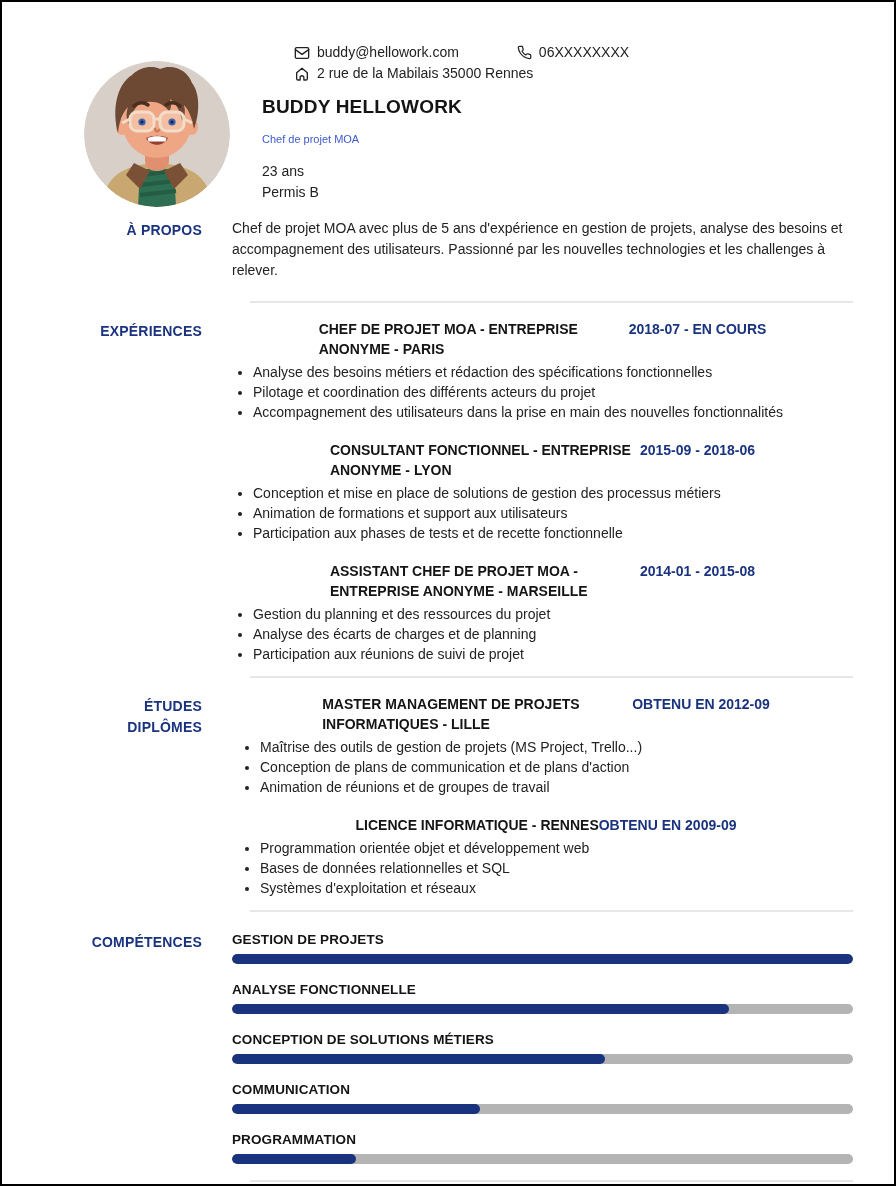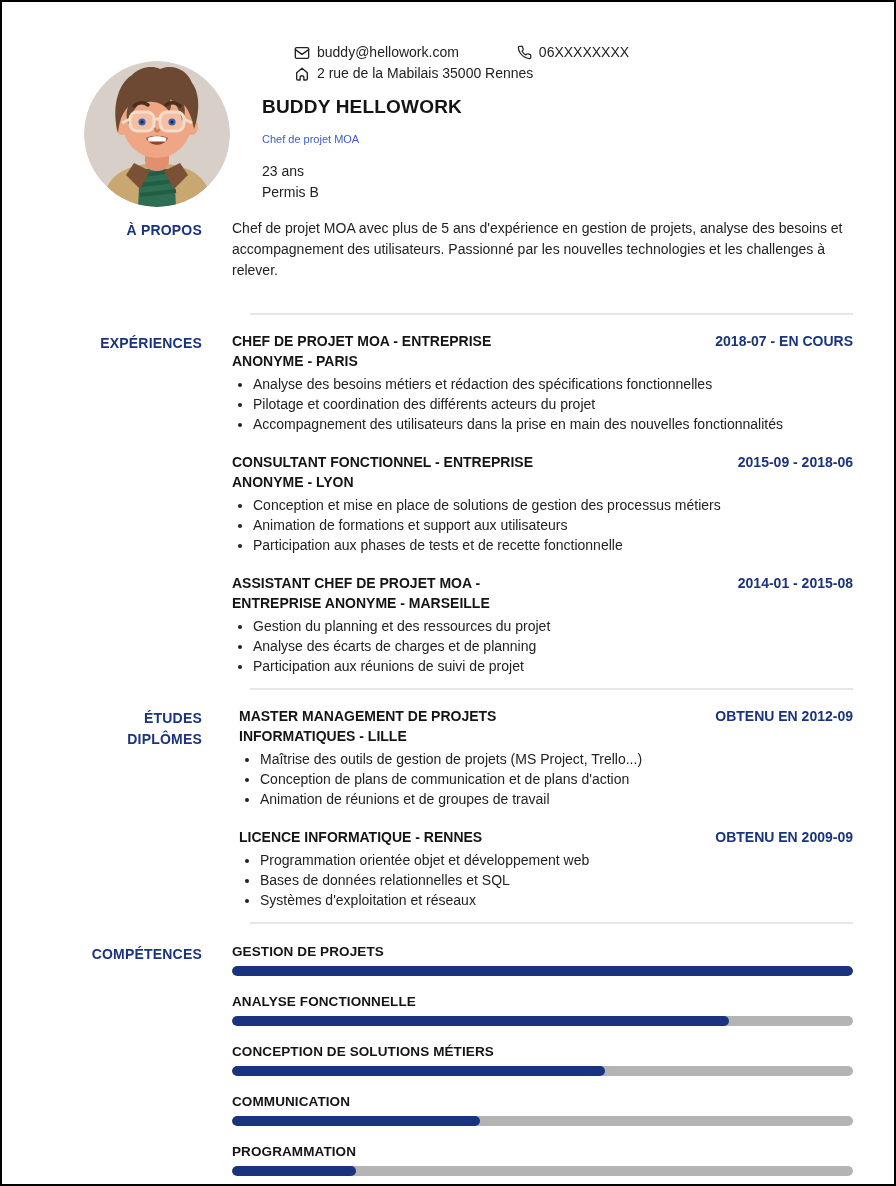--- a/index.html
+++ b/index.html
@@ -29,21 +29,21 @@
     width: 230px; flex-shrink: 0; text-align: right; padding-right: 30px; padding-top: 2px;
     font-size: 14px; font-weight: bold; color: var(--c-navy, #1a337e); line-height: 21px;
     letter-spacing: 0.2px;
   }
   .section-content { flex: 1; min-width: 0; }
   .divider { height: 2px; background: var(--c-divider, #e7e7e7); margin: 0 41px 0 248px; }
   .about-text { font-size: 14px; line-height: 21px; }
   
   .entry { margin-bottom: 18px; }
   .entry:last-child { margin-bottom: 0; }
-  .entry-head { display: flex; justify-content: space-between; align-items: flex-start; }
+  .entry-head { display: flex; justify-content: center; align-items: flex-start; }
   .entry-title { max-width: 310px; font-size: 14px; font-weight: bold; color: #141414; line-height: 20px; }
   .entry-date { font-size: 14px; font-weight: bold; color: var(--c-navy, #1a337e); white-space: nowrap; line-height: 20px; }
   .entry ul { margin: 3px 0 0; padding-left: 21px; }
   .entry li { font-size: 14px; line-height: 20px; color: #222; }
   
   .grid3 { display: grid; grid-template-columns: repeat(1, 1fr); column-gap: 13px; row-gap: 16px; align-items: start; }
   .skill-name { font-size: 13.5px; font-weight: bold; color: #141414; line-height: 20px; margin-bottom: 4px; letter-spacing: 0.1px; }
   .bar-track { height: 10px; border-radius: 5px; background: var(--c-track, #b4b4b4); overflow: hidden; }
   .bar-fill { height: 100%; border-radius: 5px; background: var(--c-navy, #1a337e); }
   
@@ -135,21 +135,21 @@
       </span>
     </div>
     <h1 class="name">BUDDY HELLOWORK</h1>
     <div class="job-title">Chef de projet MOA</div>
     <div class="personal">
       <div>23 ans</div>
       <div>Permis B</div>
     </div>
   </div>
 
-  <div class="section" style="padding-top:15px; padding-bottom:32px;">
+  <div class="section" style="padding-top:15px; padding-bottom:20px;">
     <div class="section-label">À PROPOS</div>
     <div class="section-content">
       <div class="about-text">Chef de projet MOA avec plus de 5 ans d'expérience en gestion de projets, analyse des besoins et accompagnement des utilisateurs. Passionné par les nouvelles technologies et les challenges à relever.</div>
     </div>
   </div>
   <div class="divider"></div>
 
   <div class="section" style="padding-top:16px; padding-bottom:12px;">
     <div class="section-label">EXPÉRIENCES</div>
     <div class="section-content">

